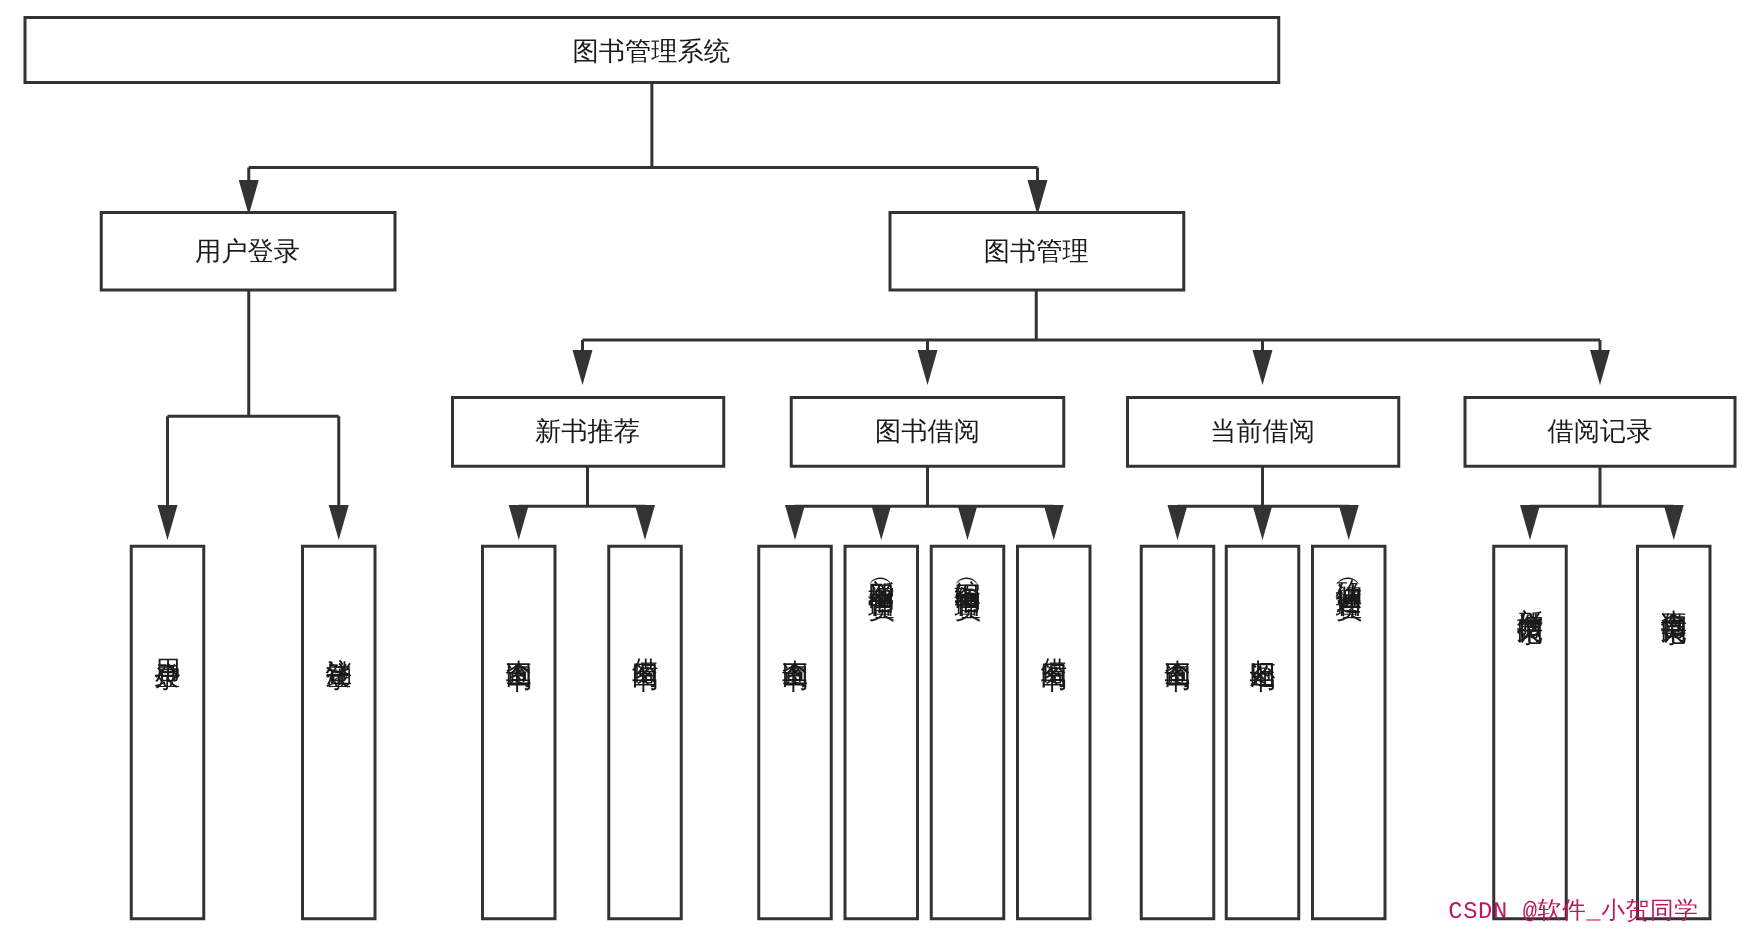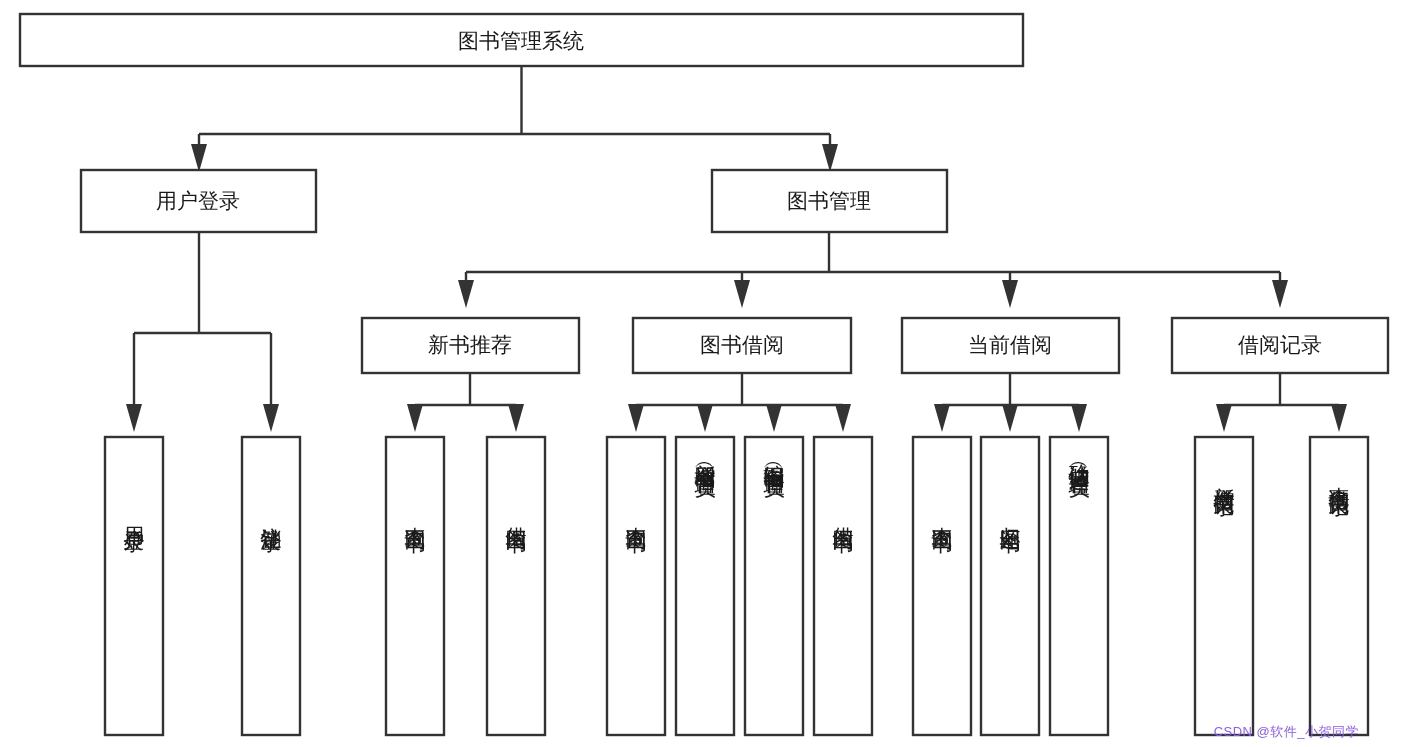--- a/index.html
+++ b/index.html
@@ -54,23 +54,23 @@
     stroke-linecap: butt;
   }
   .arrow-head {
     fill: #333333;
     stroke: none;
   }
   .watermark {
     position: absolute;
     right: 8px;
     bottom: 6px;
-    font-family: Liberation Sans, sans-serif;
-    font-size: 13px;
-    color: #8b5cf6;
+    font-family: Liberation Mono, monospace;
+    font-size: 19px;
+    color: #be185d;
     white-space: nowrap;
     letter-spacing: 0.5px;
   }
 </style>
 </head>
 <body>
 
 <div id="diagram-root">
 
   <svg id="flowchart" viewBox="0 0 1405 747">

